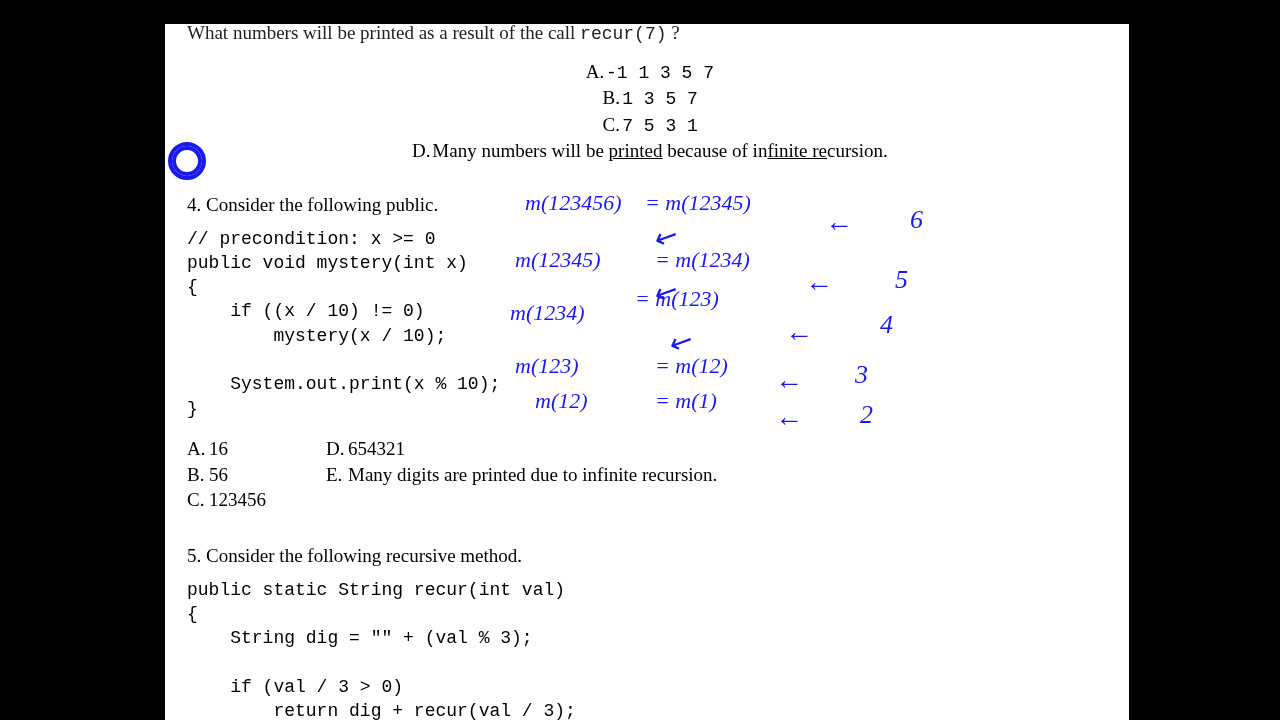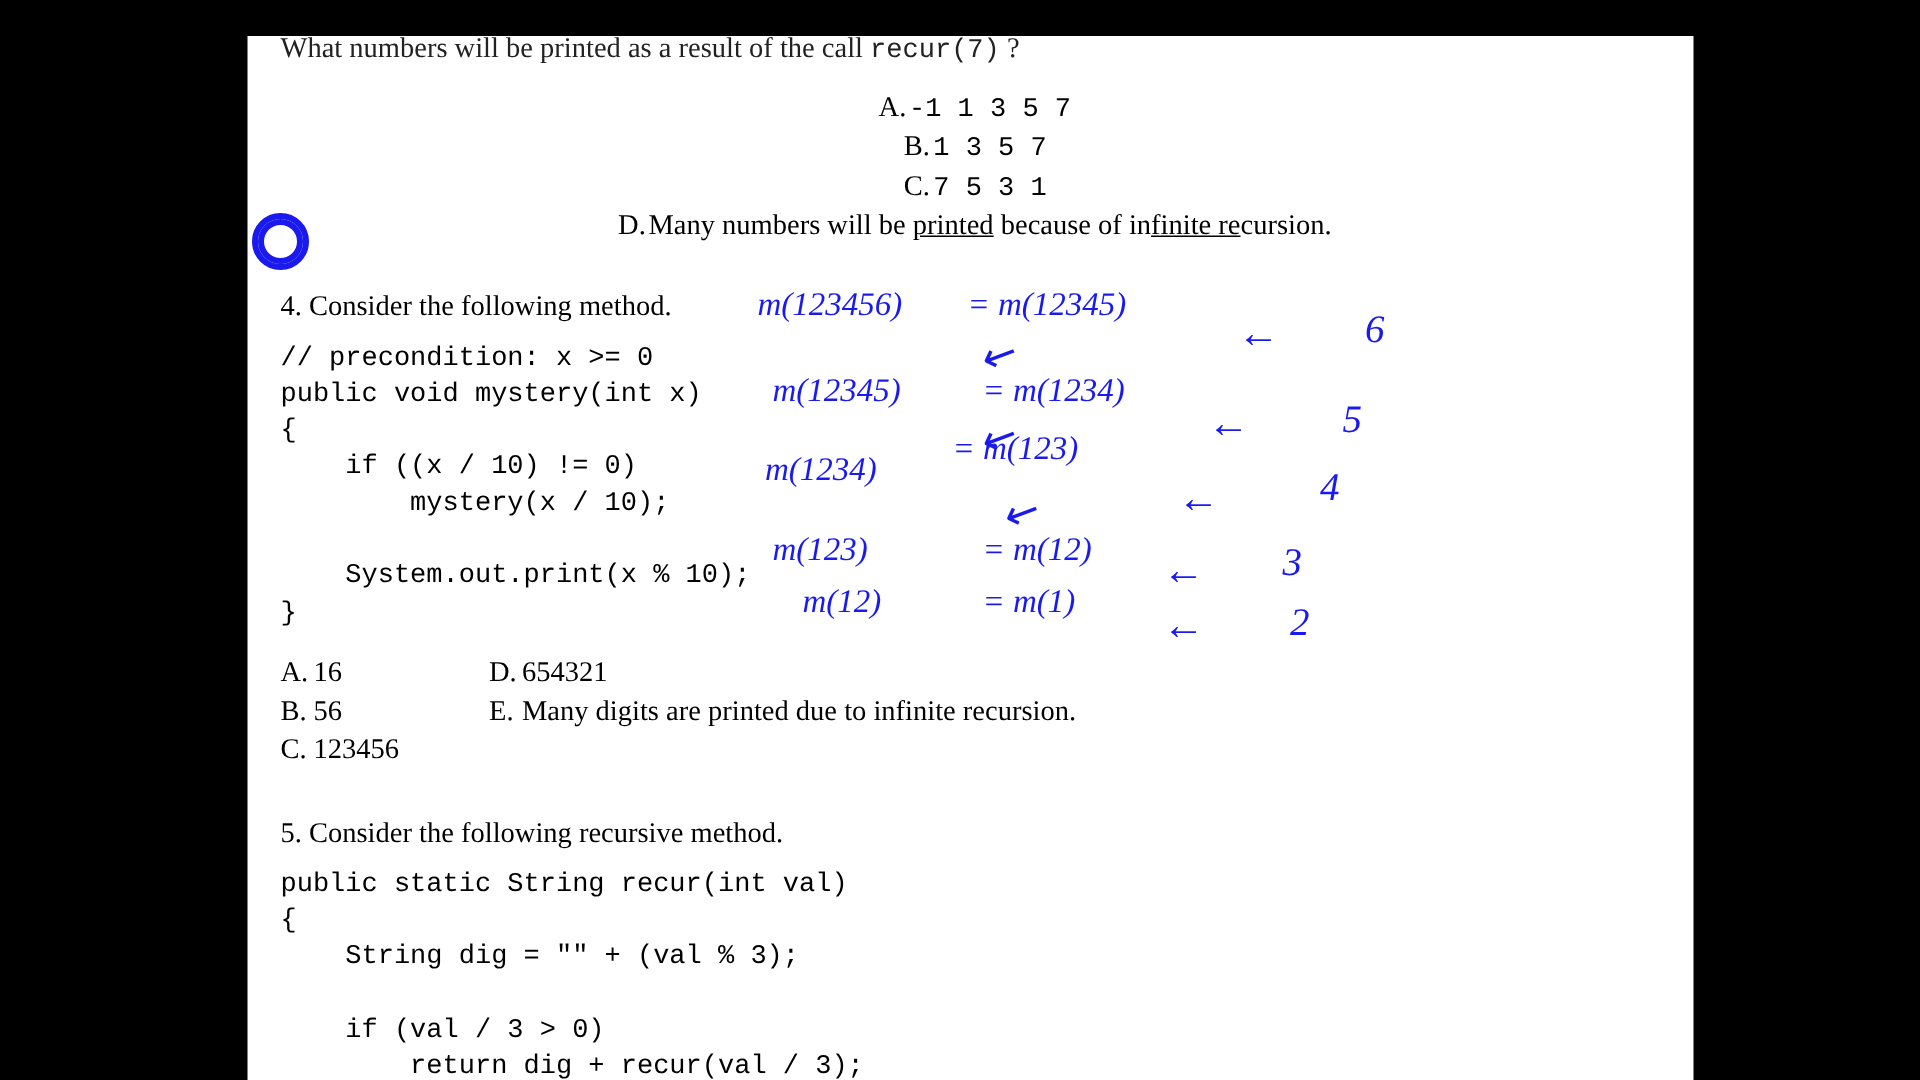--- a/index.html
+++ b/index.html
@@ -116,21 +116,21 @@
       <div><span class="letter">A.</span><span class="mono">-1  1  3  5  7</span></div>
       <div><span class="letter">B.</span><span class="mono">1  3  5  7</span></div>
       <div><span class="letter">C.</span><span class="mono">7  5  3  1</span></div>
       <div>
         <span class="letter">D.</span><span>Many numbers will be </span><span class="under">printed</span><span> because of in</span><span class="under">finite re</span><span>cursion.</span>
       </div>
     </div>
 
     <div class="q4head">
       <span>4.</span>
-      <span>Consider the following method.</span>
+      <span>Consider the following public.</span>
     </div>
 
     <div class="codeblock">// precondition: x &gt;= 0
 public void mystery(int x)
 {
     if ((x / 10) != 0)
         mystery(x / 10);
 
     System.out.print(x % 10);
 }</div>
@@ -160,21 +160,21 @@
     if (val / 3 &gt; 0)
         return dig + recur(val / 3);</div>
 
   </div>
 
   <div class="overlay">
 
     <div class="circle" style="left:3px; top:118px; width:30px; height:30px;"></div>
     <div class="circle" style="left:7px; top:122px; width:22px; height:22px;"></div>
 
-    <div class="ink" style="left:340px; top:165px;">m(123456)</div>
+    <div class="ink" style="left:360px; top:165px;">m(123456)</div>
     <div class="ink" style="left:480px; top:165px;">=  m(12345)</div>
     <div class="arrow" style="left:660px; top:180px;">←</div>
     <div class="ink" style="left:745px; top:180px; font-size:26px;">6</div>
 
     <div class="arrow" style="left:490px; top:195px; transform:rotate(25deg);">↙</div>
 
     <div class="ink" style="left:350px; top:222px;">m(12345)</div>
     <div class="ink" style="left:490px; top:222px;">=  m(1234)</div>
     <div class="arrow" style="left:640px; top:240px;">←</div>
     <div class="ink" style="left:730px; top:240px; font-size:26px;">5</div>

